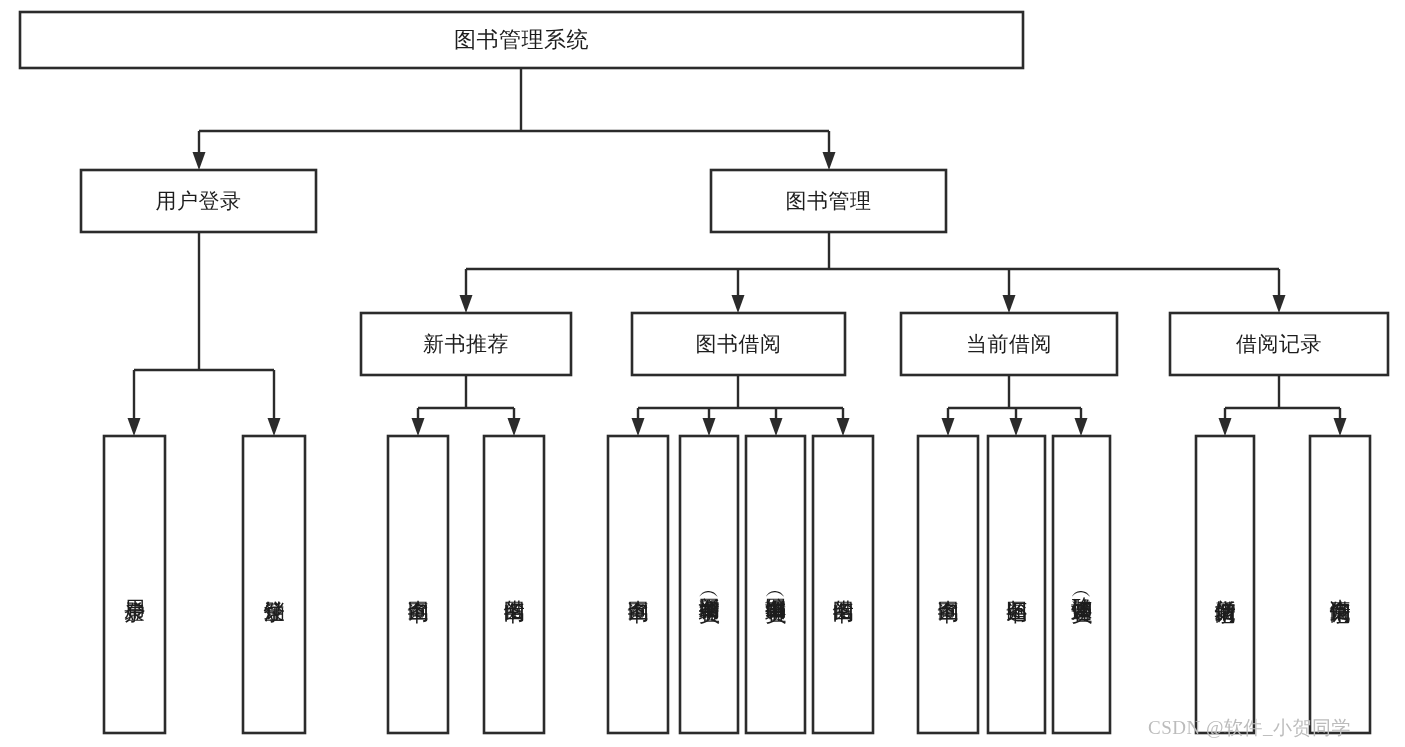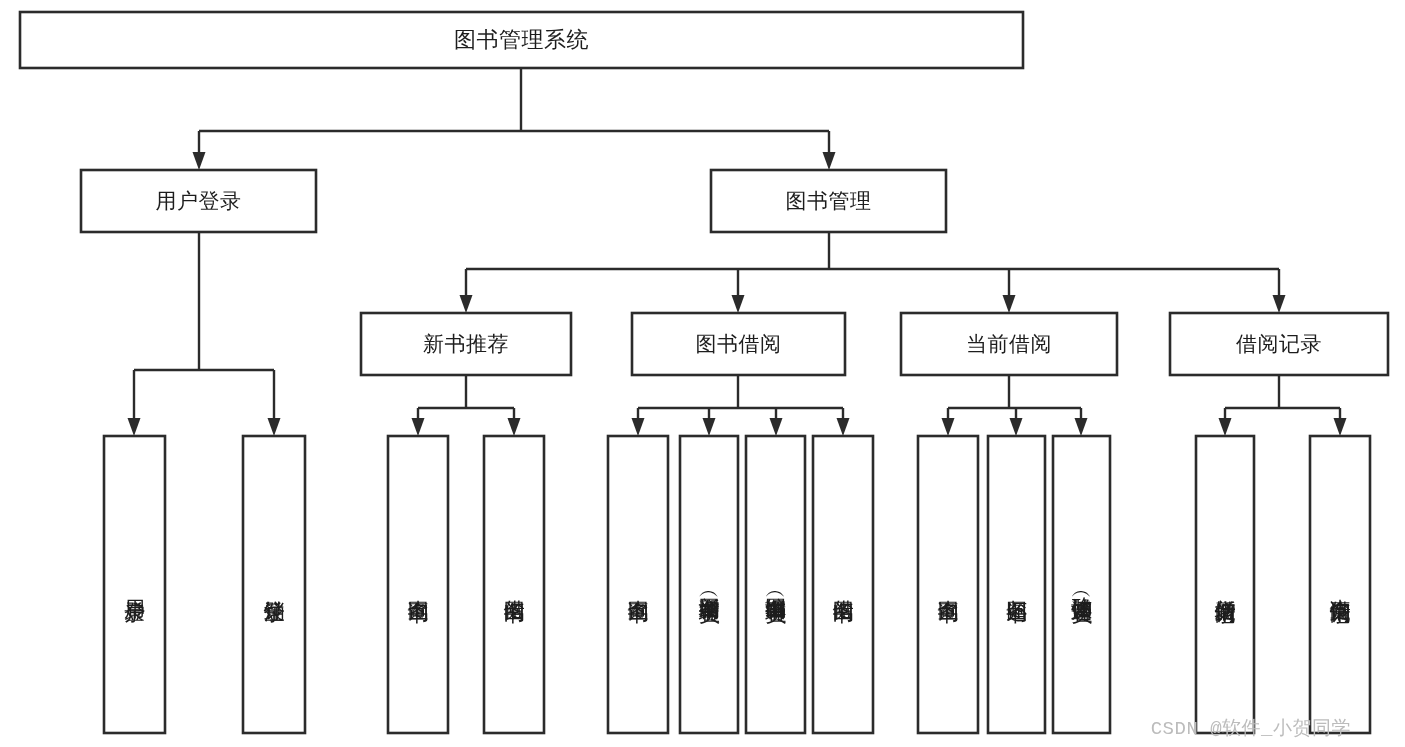--- a/index.html
+++ b/index.html
@@ -64,21 +64,21 @@
     color: #1d1d1d;
     line-height: 1.06;
     letter-spacing: 1px;
     white-space: nowrap;
     pointer-events: none;
   }
   .watermark {
     position: absolute;
     right: 10px;
     bottom: 6px;
-    font-family: Liberation Mono, monospace;
+    font-family: Liberation Serif, serif;
     font-size: 19px;
     color: #bcbcbc;
     letter-spacing: 0.5px;
     user-select: none;
   }
 </style>
 </head>
 <body>
 
 <div id="diagram-root">

